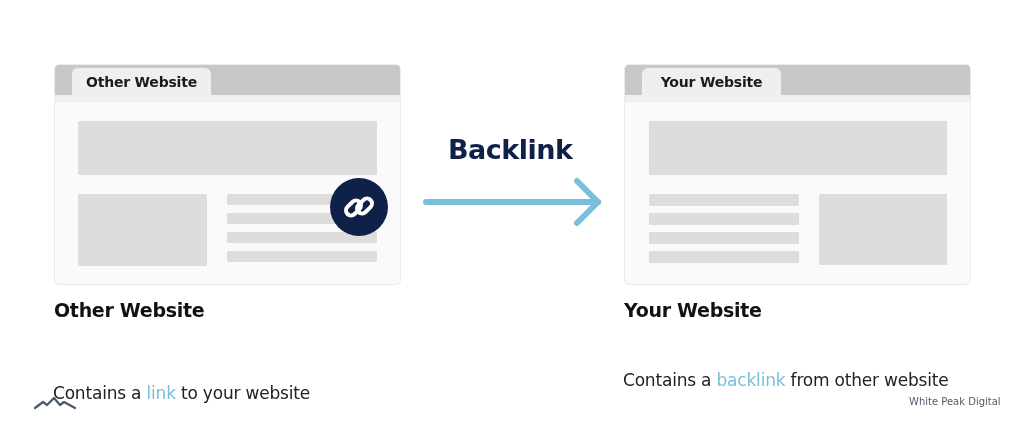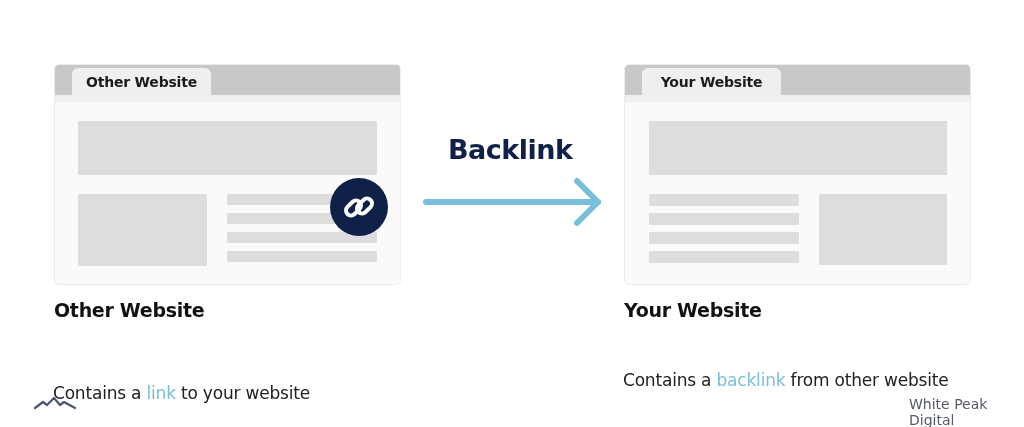--- a/index.html
+++ b/index.html
@@ -7,21 +7,21 @@
   .browser { position:absolute; top:64px; width:347px; height:221px; background:#fafafa; border:1px solid #ececec; border-radius:5px; box-sizing:border-box; overflow:hidden; }
   .tabbar { position:absolute; left:0; top:0; right:0; height:30px; background:#c8c8c8; }
   .tabbar-under { position:absolute; left:0; right:0; top:30px; height:7px; background:#efefef; }
   .tab { position:absolute; left:17px; top:3px; width:139px; height:28px; background:#efefef; border-radius:6px 6px 0 0; font-weight:bold; font-size:14px; color:#1b1b1b; display:flex; align-items:center; justify-content:center; letter-spacing:-0.2px; }
   .blk { position:absolute; background:#dddddd; border-radius:1px; }
   .link-badge { position:absolute; left:330px; top:178px; width:58px; height:58px; border-radius:50%; background:#0f2148; display:flex; align-items:center; justify-content:center; }
   .title { position:absolute; font-weight:bold; font-size:19px; color:#111; letter-spacing:-0.3px; }
   .desc { position:absolute; font-size:17px; color:#222; letter-spacing:-0.2px;margin-top:48px; }
   .hl { color:#79bfdc; }
   .backlink-label { position:absolute; left:448px; top:134px; font-weight:bold; font-size:27px; color:#0f2148; letter-spacing:-0.5px; }
-  .brand { position:absolute; left:909px; top:396px; font-size:14px; color:#555a66; }
+  .brand { position:absolute; left:909px; top:396px; font-size:10px; color:#555a66; }
 </style>
 </head>
 <body>
 
 <div class="browser" style="left:54px;">
   <div class="tabbar"></div>
   <div class="tabbar-under"></div>
   <div class="tab">Other Website</div>
   <div class="blk" style="left:23px; top:56px; width:299px; height:54px;"></div>
   <div class="blk" style="left:23px; top:129px; width:129px; height:72px;"></div>

